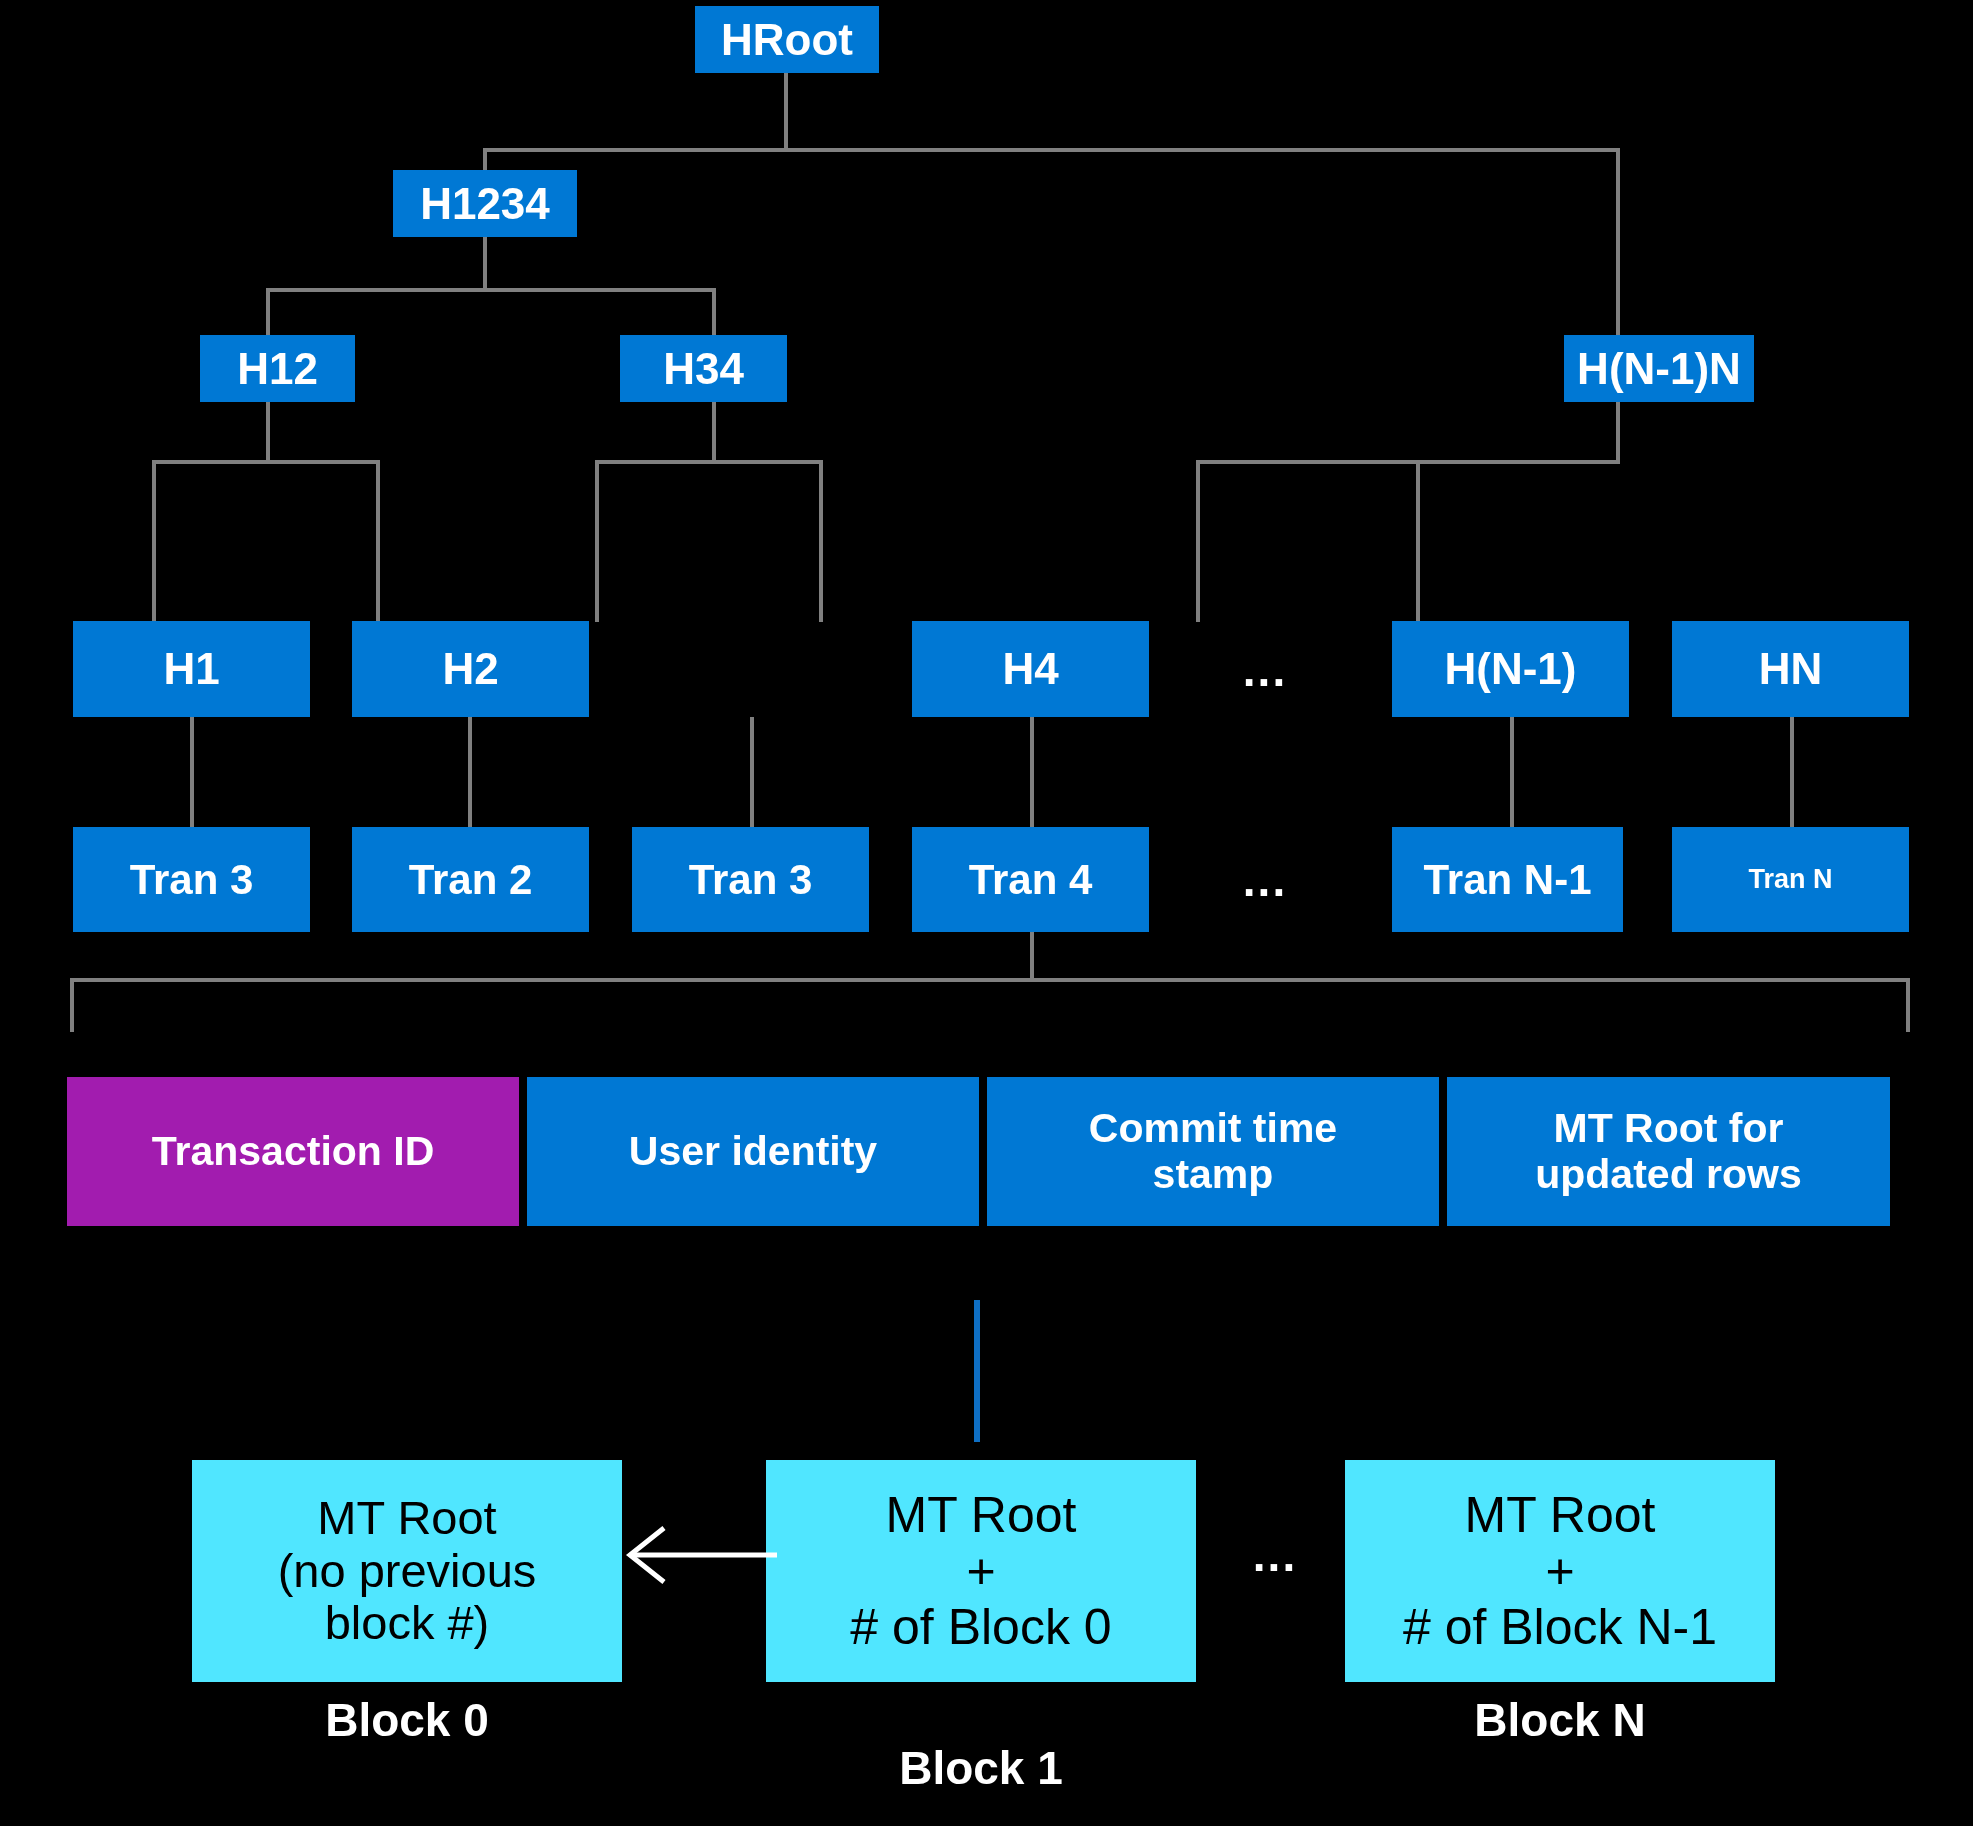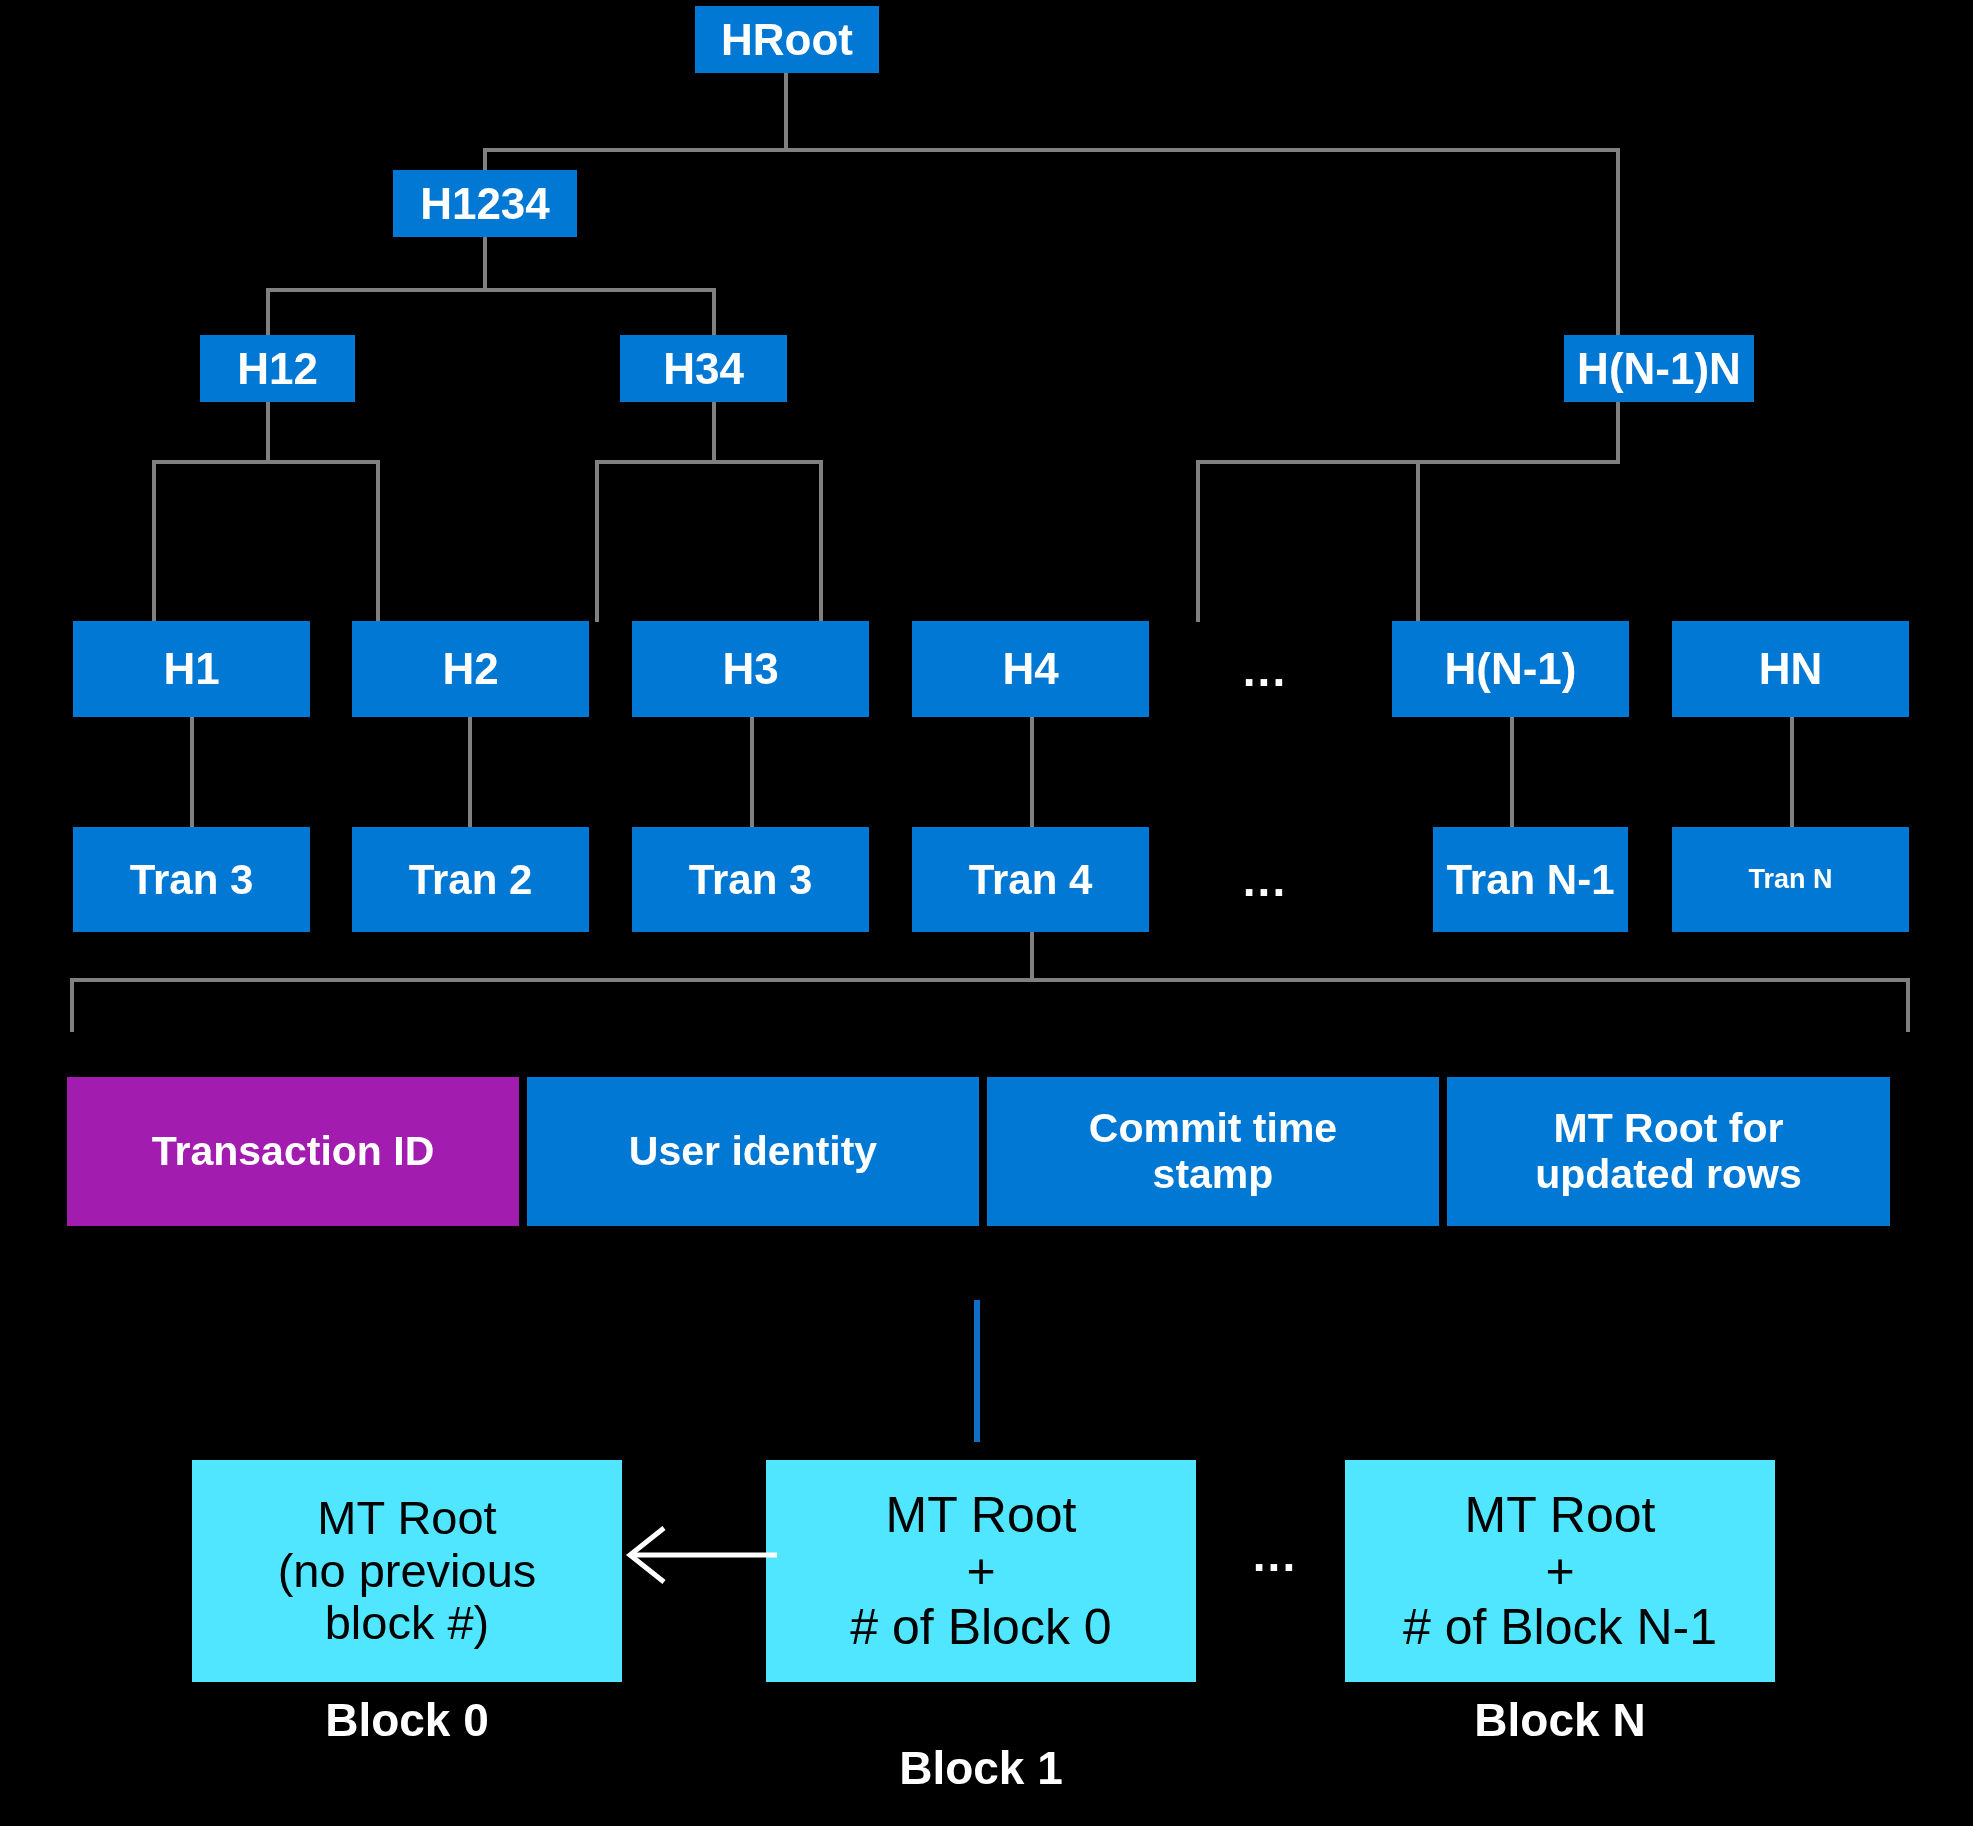--- a/index.html
+++ b/index.html
@@ -102,23 +102,20 @@
   <div class="node" style="left: 1522px; top: 335px; width: 190px; height: 67px; font-size: 44px; background: rgb(0, 120, 212); margin-left: 42px;">
     <span>H(N-1)N</span>
   </div>
 
   <div class="node" style="left: 73px; top: 621px; width: 237px; height: 96px; font-size: 44px; background: rgb(0, 120, 212);">
     <span>H1</span>
   </div>
   <div class="node" style="left: 352px; top: 621px; width: 237px; height: 96px; font-size: 44px; background: rgb(0, 120, 212);">
     <span>H2</span>
   </div>
-  <div class="node" style="left: 632px; top: 621px; width: 237px; height: 96px; font-size: 44px; background: rgb(0, 120, 212);">
-    <span>H3</span>
-  </div>
   <div class="node" style="left: 912px; top: 621px; width: 237px; height: 96px; font-size: 44px; background: rgb(0, 120, 212);">
     <span>H4</span>
   </div>
   <div class="ellipsis" style="left:1205px;top:640px;width:120px;height:60px;font-size:46px;">
     <span>...</span>
   </div>
   <div class="node" style="left: 1392px; top: 621px; width: 237px; height: 96px; font-size: 44px; background: rgb(0, 120, 212);">
     <span>H(N-1)</span>
   </div>
   <div class="node" style="left: 1672px; top: 621px; width: 237px; height: 96px; font-size: 44px; background: rgb(0, 120, 212);">
@@ -133,21 +130,21 @@
   </div>
   <div class="node" style="left: 632px; top: 827px; width: 237px; height: 105px; font-size: 42px; background: rgb(0, 120, 212);">
     <span>Tran 3</span>
   </div>
   <div class="node" style="left: 912px; top: 827px; width: 237px; height: 105px; font-size: 42px; background: rgb(0, 120, 212);">
     <span>Tran 4</span>
   </div>
   <div class="ellipsis" style="left:1205px;top:850px;width:120px;height:60px;font-size:46px;">
     <span>...</span>
   </div>
-  <div class="node" style="left: 1392px; top: 827px; width: 195px; height: 105px; font-size: 42px; background: rgb(0, 120, 212); margin-left: 41px;">
+  <div class="node" style="left: 1392px; top: 827px; width: 231px; height: 105px; font-size: 42px; background: rgb(0, 120, 212);">
     <span>Tran N-1</span>
   </div>
   <div class="node" style="left: 1672px; top: 827px; width: 237px; height: 105px; font-size: 27px; background: rgb(0, 120, 212);">
     <span>Tran N</span>
   </div>
 
   <div class="node" style="left: 67px; top: 1077px; width: 452px; height: 149px; font-size: 41px; padding: 0px 12px; background: #a21caf;">
     <span>Transaction ID</span>
   </div>
   <div class="node" style="left: 527px; top: 1077px; width: 452px; height: 149px; font-size: 41px; padding: 16px 12px; background: rgb(0, 120, 212);">

